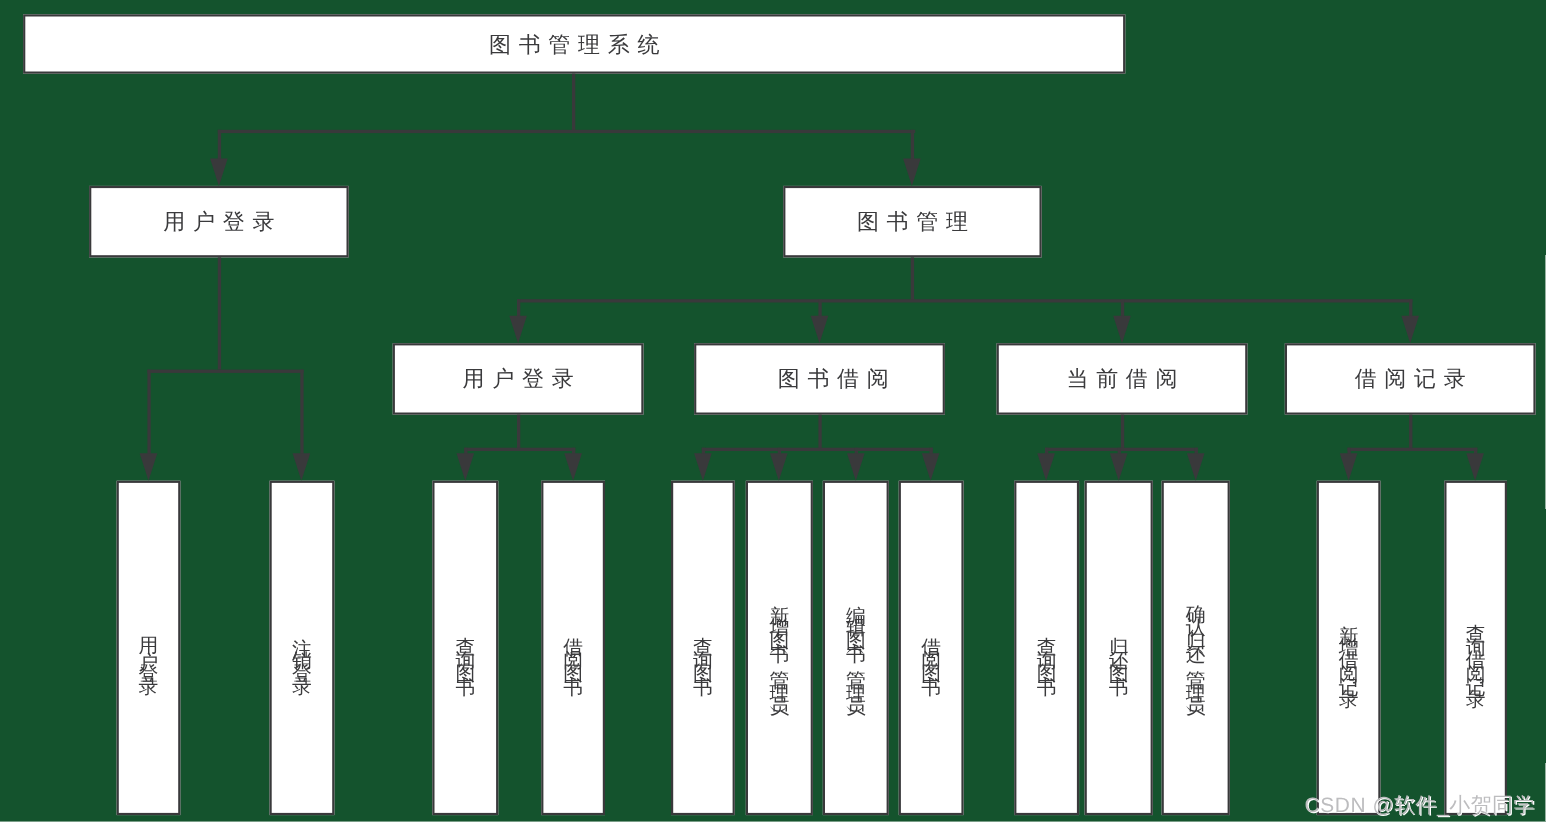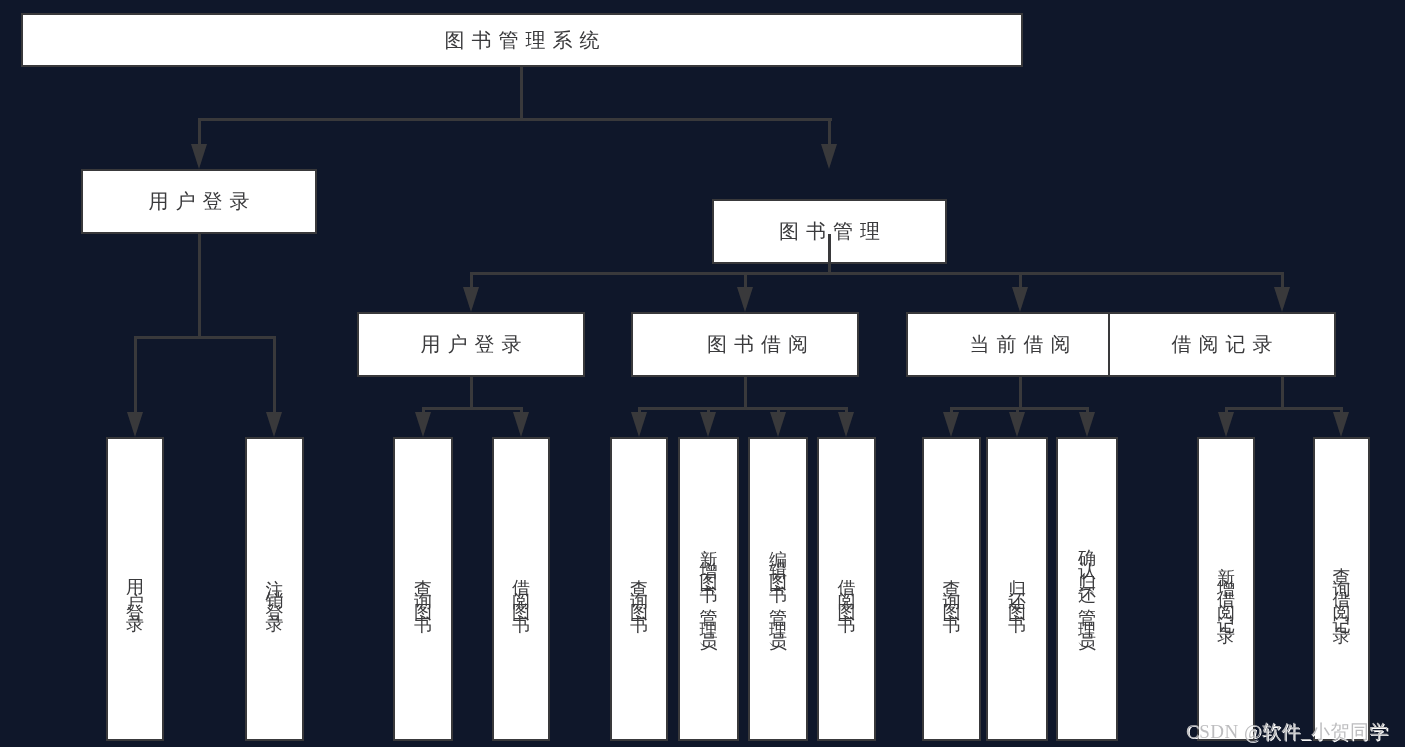--- a/index.html
+++ b/index.html
@@ -1,18 +1,18 @@
 <!DOCTYPE html>
 <html><head>
 <meta charset="utf-8">
 <style>
   html,body{margin:0;padding:0;background:#fff;}
   .canvas{
-    position:relative;width:1405px;height:747px;background:#0f172a;overflow:hidden;
-    font-family:Liberation Serif, serif;color:#333333;
+    position:relative;width:1405px;height:747px;background:#14532d;overflow:hidden;
+    font-family:Liberation Sans, sans-serif;color:#333333;
   }
   .box{
     position:absolute;box-sizing:border-box;background:#ffffff;
     border:2px solid #39393b;
     display:flex;align-items:center;justify-content:center;
   }
   .box .hlabel{
     font-size:20px;letter-spacing:7px;padding-left:7px;color:#3a3a3c;white-space:nowrap;
   }
   .leaf .vlabel{
@@ -37,37 +37,37 @@
 <div class="canvas">
 
   <div class="box" style="left:21px;top:13px;width:1002px;height:54px;">
     <span class="hlabel">图书管理系统</span>
   </div>
 
   <div class="box" style="left:81px;top:169px;width:236px;height:65px;">
     <span class="hlabel">用户登录</span>
   </div>
 
-  <div class="box" style="left:712px;top:169px;width:235px;height:65px;margin-top:30px;">
+  <div class="box" style="left:712px;top:169px;width:235px;height:65px;">
     <span class="hlabel">图书管理</span>
   </div>
 
   <div class="box" style="left:357px;top:312px;width:228px;height:65px;">
     <span class="hlabel">用户登录</span>
   </div>
 
   <div class="box" style="left:631px;top:312px;width:228px;height:65px;padding-left:25px;">
     <span class="hlabel">图书借阅</span>
   </div>
 
   <div class="box" style="left:906px;top:312px;width:228px;height:65px;">
     <span class="hlabel">当前借阅</span>
   </div>
 
-  <div class="box" style="left:1108px;top:312px;width:228px;height:65px;align-items:center;">
+  <div class="box" style="left:1168px;top:312px;width:228px;height:65px;align-items:center;">
     <span class="hlabel">借阅记录</span>
   </div>
 
   <div class="box leaf" style="left:106px;top:437px;width:58px;height:304px;">
     <span class="vlabel">用户登录</span>
   </div>
   <div class="box leaf" style="left:245px;top:437px;width:59px;height:304px;">
     <span class="vlabel">注销登录</span>
   </div>
 

